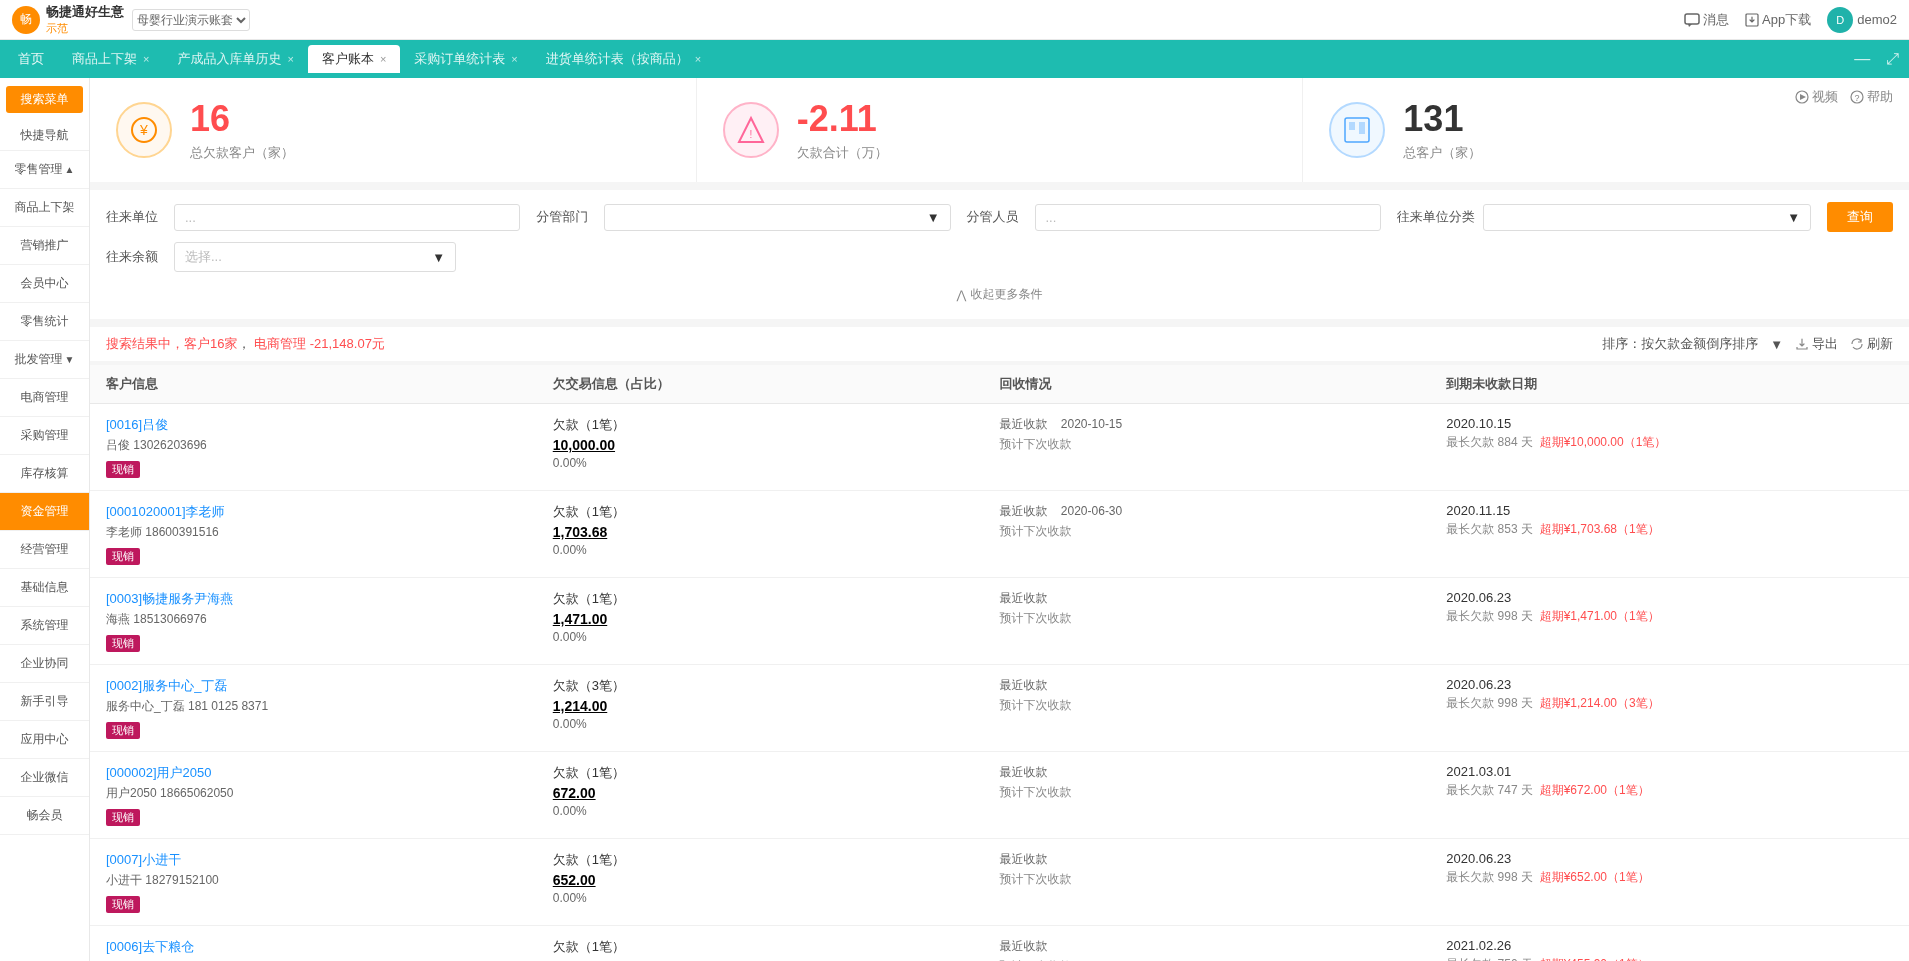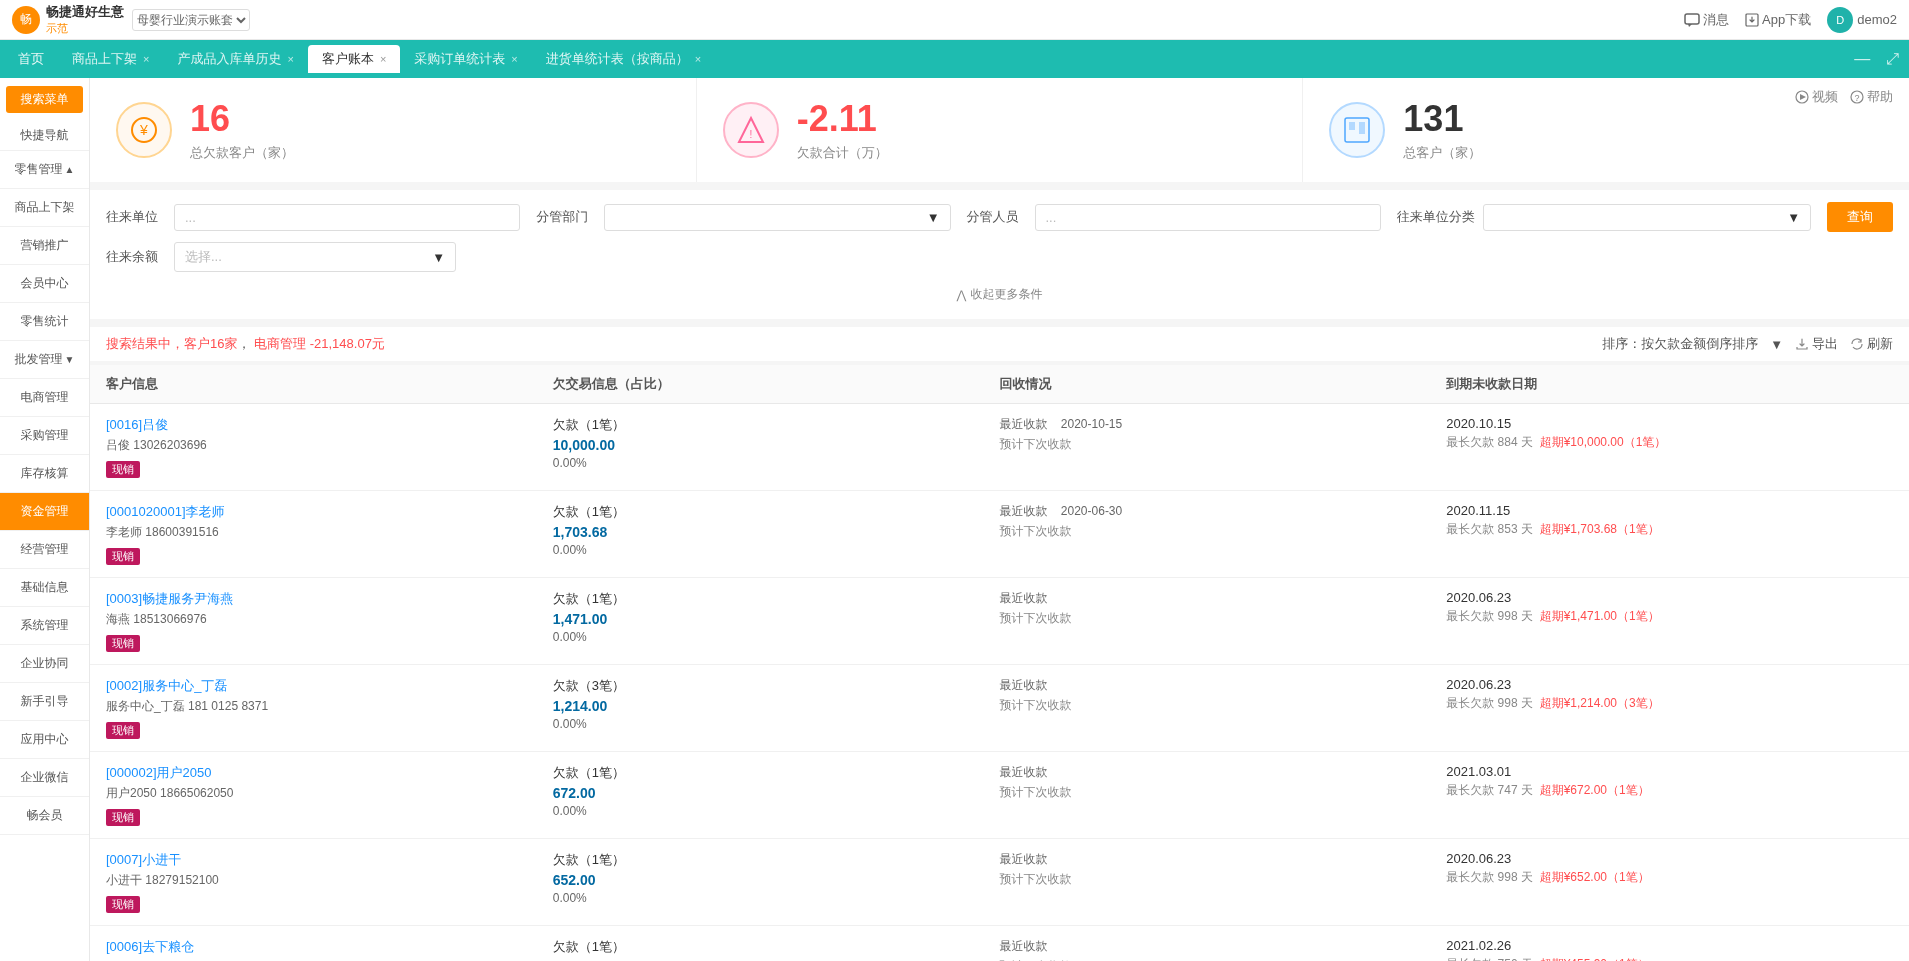--- a/index.html
+++ b/index.html
@@ -75,21 +75,21 @@
     
     .data-table { background: #fff; }
     .table-header { display: grid; grid-template-columns: 2fr 2fr 2fr 2fr; padding: 10px 16px; border-bottom: 1px solid #e8e8e8; font-size: 13px; font-weight: bold; color: #555; background: #fafafa; }
     .table-row { display: grid; grid-template-columns: 2fr 2fr 2fr 2fr; padding: 12px 16px; border-bottom: 1px solid #f0f0f0; align-items: start; }
     
     .customer-name { color: #1890ff; font-size: 13px; cursor: pointer; }
     .customer-phone { font-size: 12px; color: #666; margin: 3px 0; }
     .badge-green { display: inline-block; padding: 1px 6px; background: #be185d; color: #fff; border-radius: 2px; font-size: 11px; margin-top: 4px; }
     
     .debt-count { font-size: 13px; color: #333; }
-    .debt-amount { color: #0369a1; font-size: 14px; font-weight: bold; margin: 3px 0; }
+    .debt-amount { color: #000000; font-size: 14px; font-weight: bold; margin: 3px 0; text-decoration: underline; }
     .debt-percent { font-size: 12px; color: #666; }
     
     .recent-payment { font-size: 12px; color: #666; }
     .next-payment { font-size: 12px; color: #888; margin-top: 3px; }
     
     .due-date { font-size: 13px; color: #333; }
     .overdue-info { font-size: 12px; color: #888; margin-top: 3px; }
     .overdue-amount { color: #ff4d4f; cursor: pointer; }
     
     

